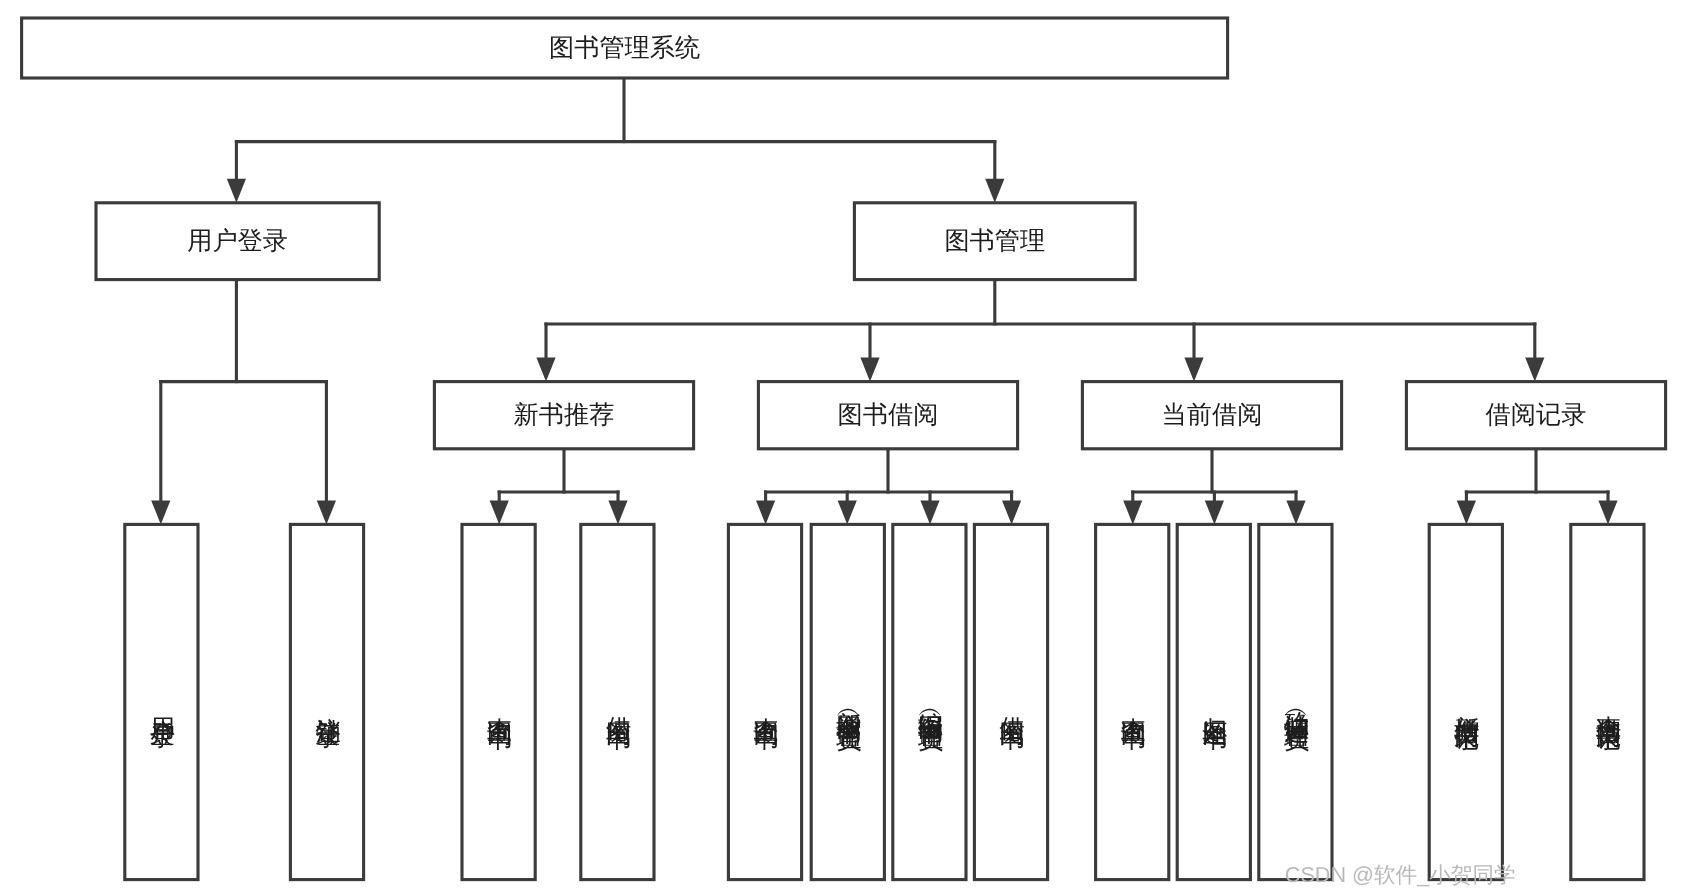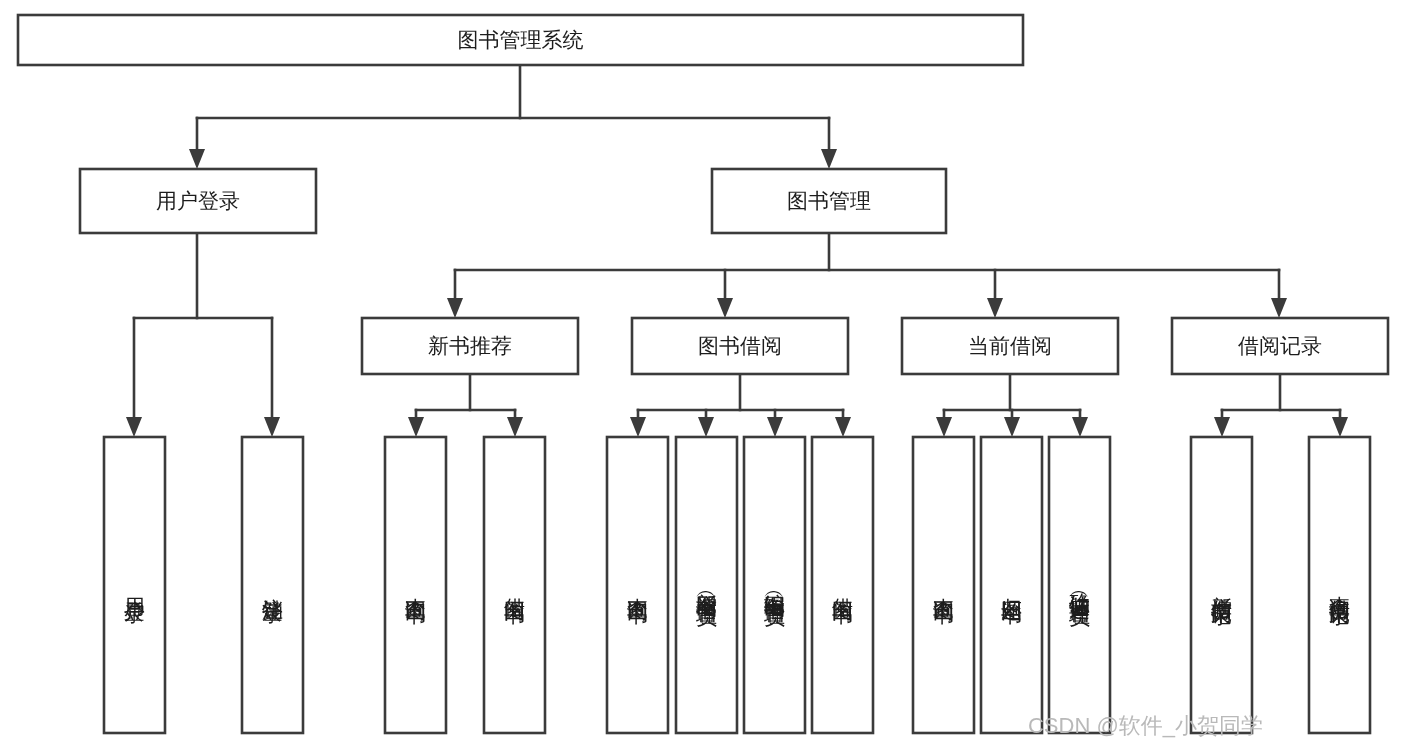--- a/index.html
+++ b/index.html
@@ -64,21 +64,21 @@
     line-height: 1.42;
     color: #1d1d1d;
     letter-spacing: 2px;
     white-space: nowrap;
   }
   .watermark {
     position: absolute;
     right: 10px;
     bottom: 6px;
     font-family: "Liberation Sans", "DejaVu Sans", sans-serif;
-    font-size: 22px;
+    font-size: 18px;
     color: #b9b9b9;
     white-space: nowrap;
     user-select: none;
   }
 </style>
 </head>
 <body>
 
 <div id="diagram-root">
 

